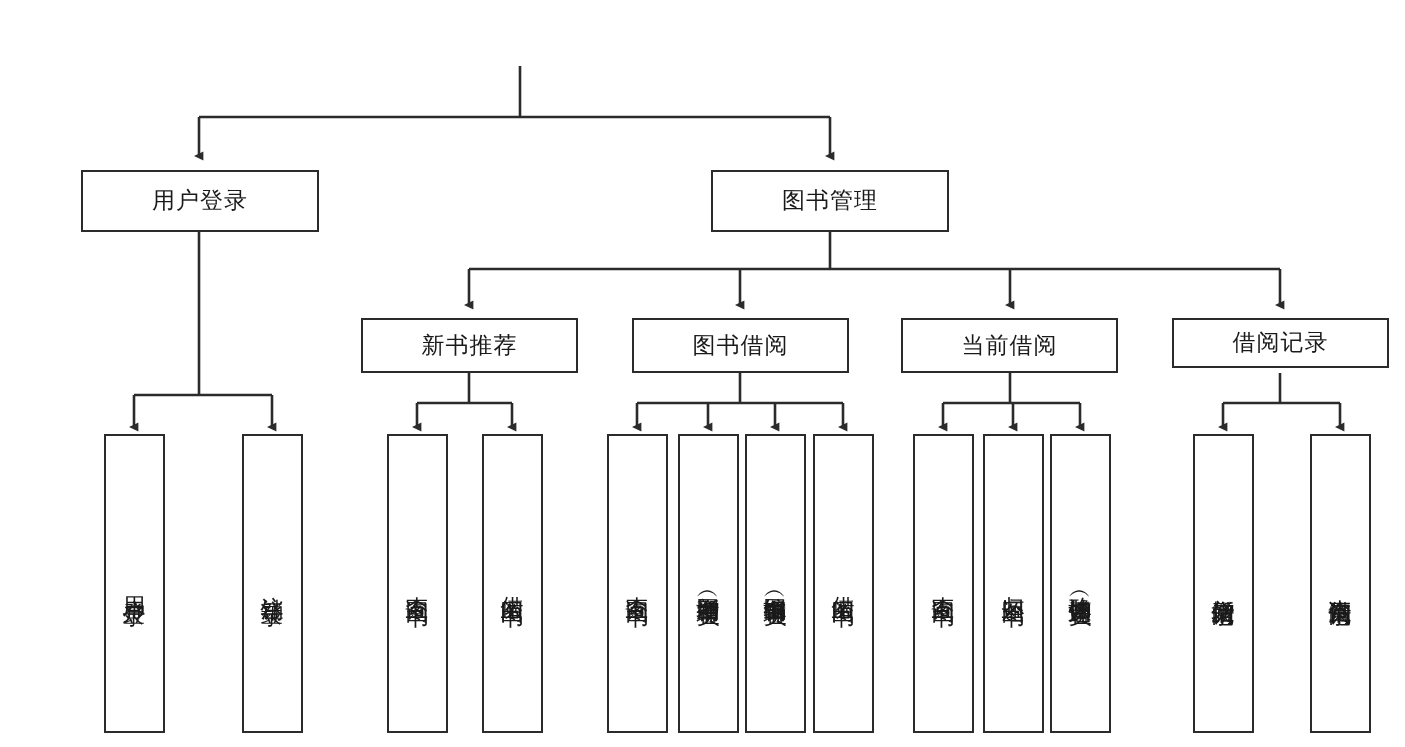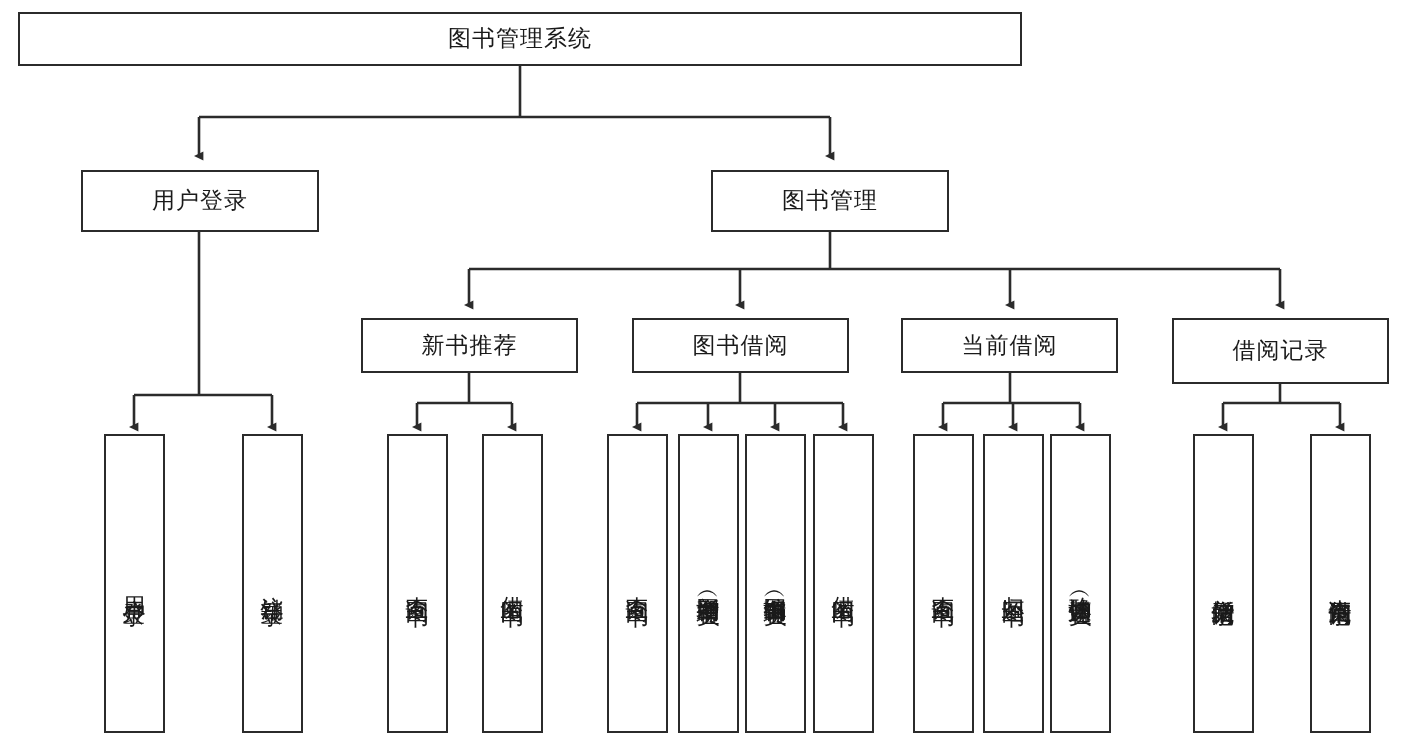--- a/index.html
+++ b/index.html
@@ -74,41 +74,38 @@
       <path d="M1013,403 L1013,427" marker-end="url(#arrow)"></path>
       <path d="M1080,403 L1080,427" marker-end="url(#arrow)"></path>
 
       <path d="M1280,373 L1280,403"></path>
       <path d="M1223,403 L1340,403"></path>
       <path d="M1223,403 L1223,427" marker-end="url(#arrow)"></path>
       <path d="M1340,403 L1340,427" marker-end="url(#arrow)"></path>
     </g>
   </svg>
 
-  <div class="node-box" style="left:18px;top:12px;width:1004px;height:54px;">
-    <span class="node-h">图书管理系统</span>
-  </div>
 
   <div class="node-box" style="left:81px;top:170px;width:238px;height:62px;">
     <span class="node-h">用户登录</span>
   </div>
   <div class="node-box" style="left:361px;top:318px;width:217px;height:55px;">
     <span class="node-h">新书推荐</span>
   </div>
 
   <div class="node-box" style="left:711px;top:170px;width:238px;height:62px;">
     <span class="node-h">图书管理</span>
   </div>
   <div class="node-box" style="left:901px;top:318px;width:217px;height:55px;">
     <span class="node-h">当前借阅</span>
   </div>
   <div class="node-box" style="left:632px;top:318px;width:217px;height:55px;">
     <span class="node-h">图书借阅</span>
   </div>
-  <div class="node-box" style="left:1172px;top:318px;width:217px;height:66px;">
+  <div class="node-box" style="left:1172px;top:318px;width:217px;height:50px;">
     <span class="node-h">借阅记录</span>
   </div>
 
   <div class="node-box" style="left:104px;top:434px;width:61px;height:299px;">
     <span class="node-v">用户登录</span>
   </div>
   <div class="node-box" style="left:242px;top:434px;width:61px;height:299px;">
     <span class="node-v">注销登录</span>
   </div>
 

